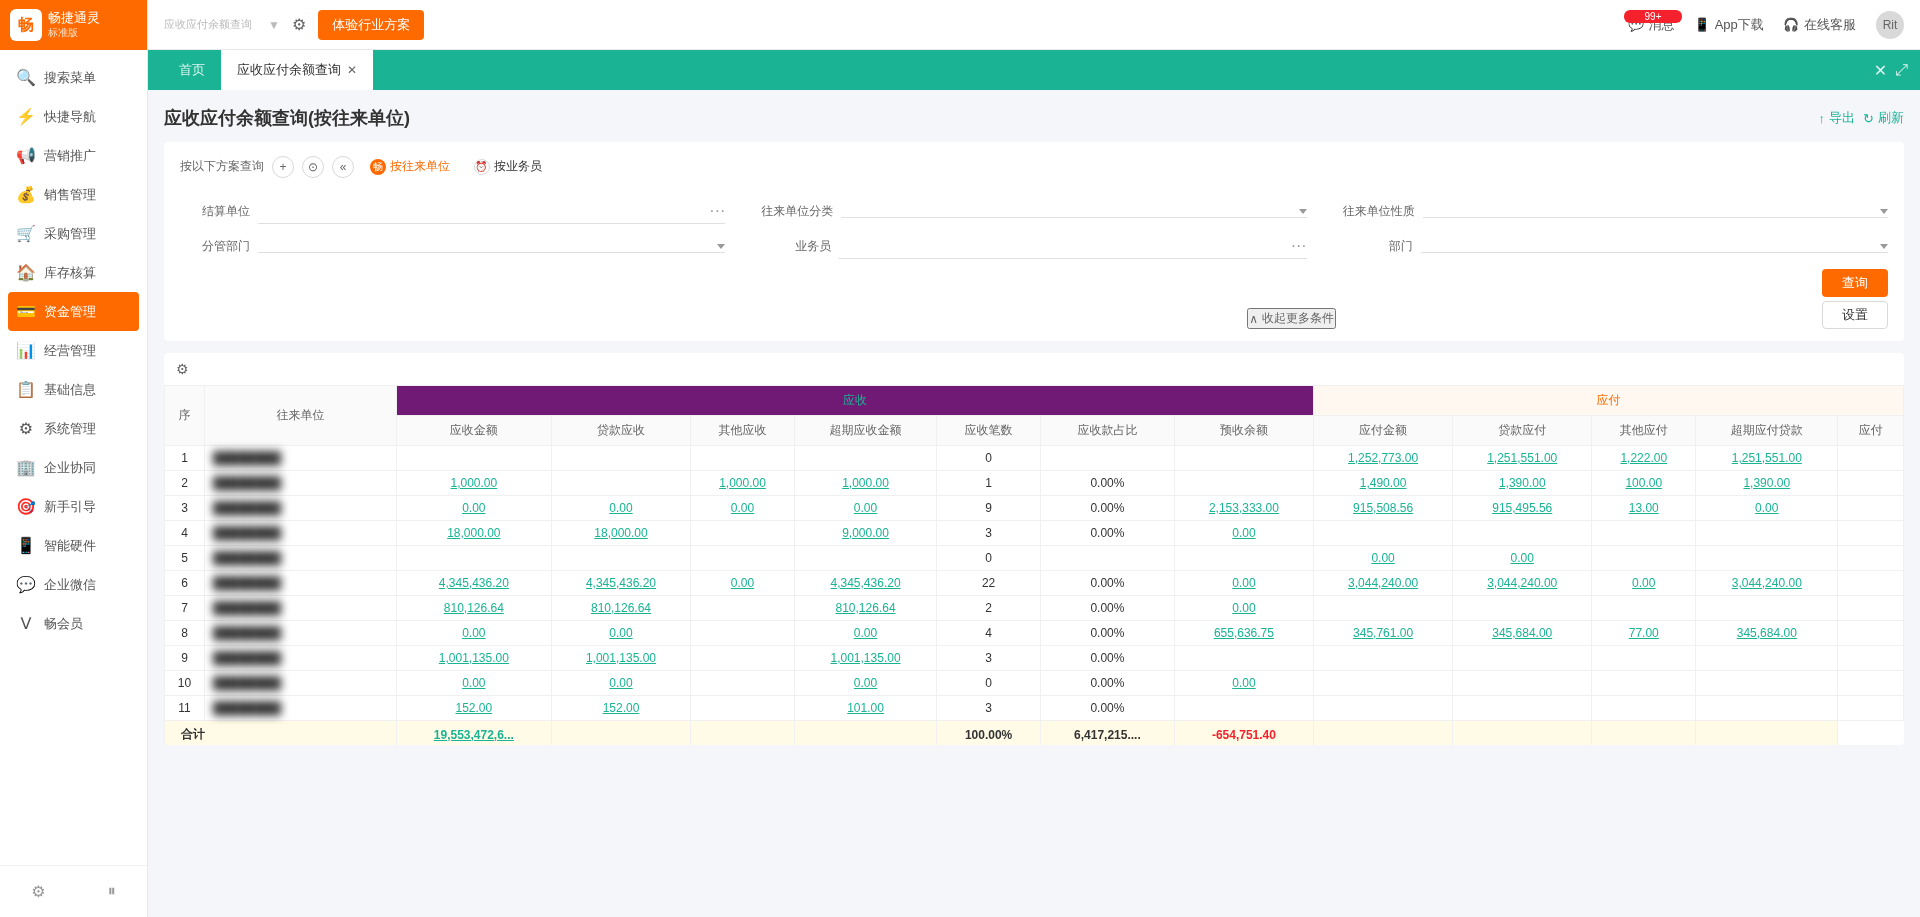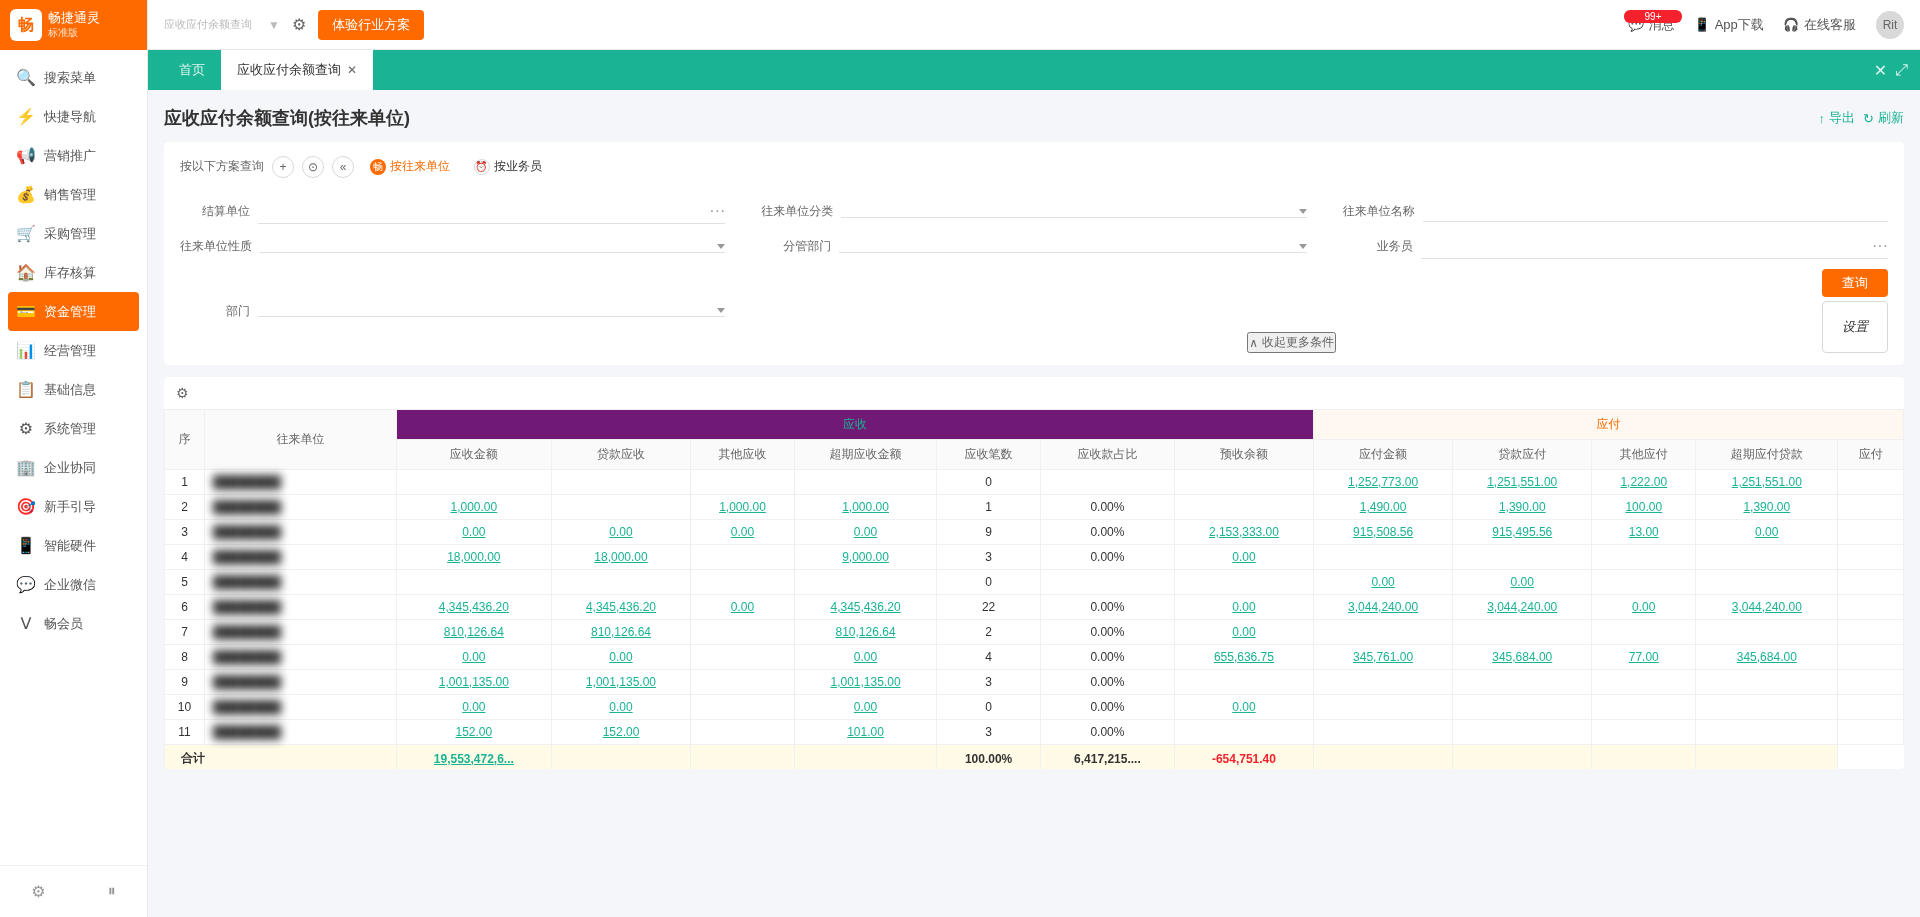--- a/index.html
+++ b/index.html
@@ -280,26 +280,20 @@
             <span class="filter-dots">···</span>
           </div>
         </div>
         <div class="filter-row">
           <span class="filter-label">往来单位分类</span>
           <div class="filter-input-wrap">
             <span style="flex:1;"></span>
             <span class="chevron-down"></span>
           </div>
         </div>
-        <div class="filter-row">
-          <span class="filter-label">往来单位名称</span>
-          <div class="filter-input-wrap">
-            <input type="text" style="border: none; outline: none; background: transparent; font-size: 12px; flex: 1 1 0%; width: 100%;">
-          </div>
-        </div>
 
         <div class="filter-row">
           <span class="filter-label">往来单位性质</span>
           <div class="filter-input-wrap">
             <span style="flex:1;"></span>
             <span class="chevron-down"></span>
           </div>
         </div>
         <div class="filter-row">
           <span class="filter-label">分管部门</span>
@@ -325,21 +319,21 @@
         </div>
         <div style="display:flex;align-items:flex-end;justify-content:flex-end;grid-column:2/4;">
           <div class="collapse-bar" style="flex:1;">
             <button class="collapse-btn">
               <span>∧</span>
               <span>收起更多条件</span>
             </button>
           </div>
           <div style="display:flex;flex-direction:column;gap:4px;justify-content:flex-end;">
             <button style="background:#ff6a00;color:#fff;border:none;border-radius:4px;padding:5px 20px;font-size:13px;cursor:pointer;">查询</button>
-            <button style="background:#fff;color:#333;border:1px solid #d9d9d9;border-radius:4px;padding:16px 18px;font-size:13px;cursor:pointer;font-style:italic;">设置</button>
+            <button style="background:#fff;color:#333;border:1px solid #d9d9d9;border-radius:4px;padding:4px 18px;font-size:13px;cursor:pointer;">设置</button>
           </div>
         </div>
       </div>
     </div>
 
     <div class="table-section">
       <div class="table-toolbar">
         <span class="table-settings-icon">⚙</span>
       </div>
       <div class="table-wrap" style="max-height:360px;overflow-y:auto;overflow-x:auto;">

